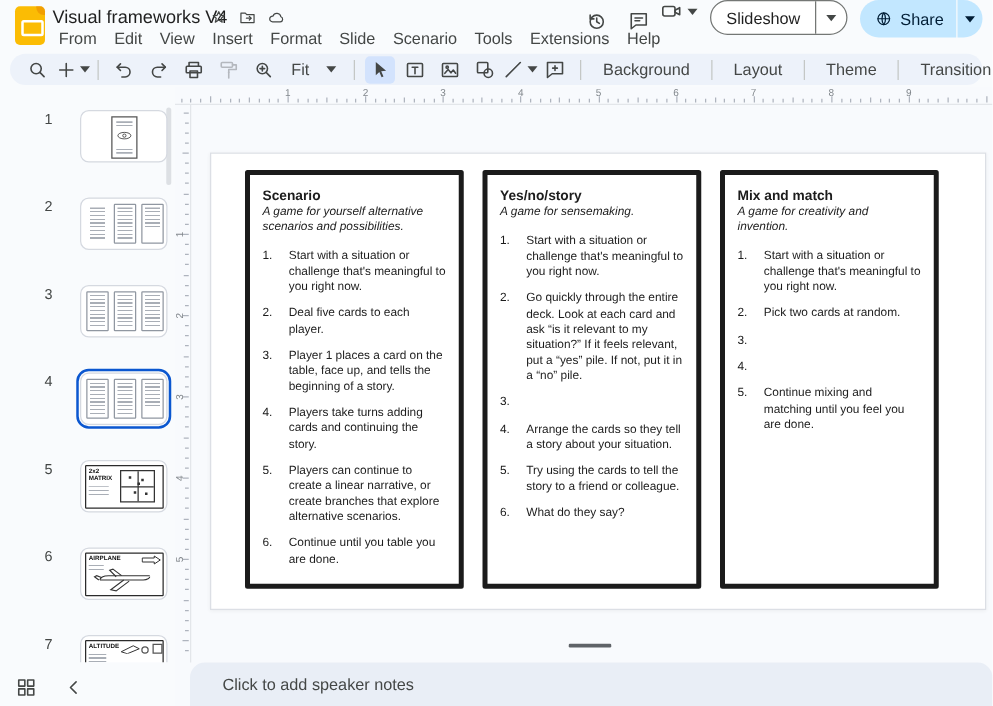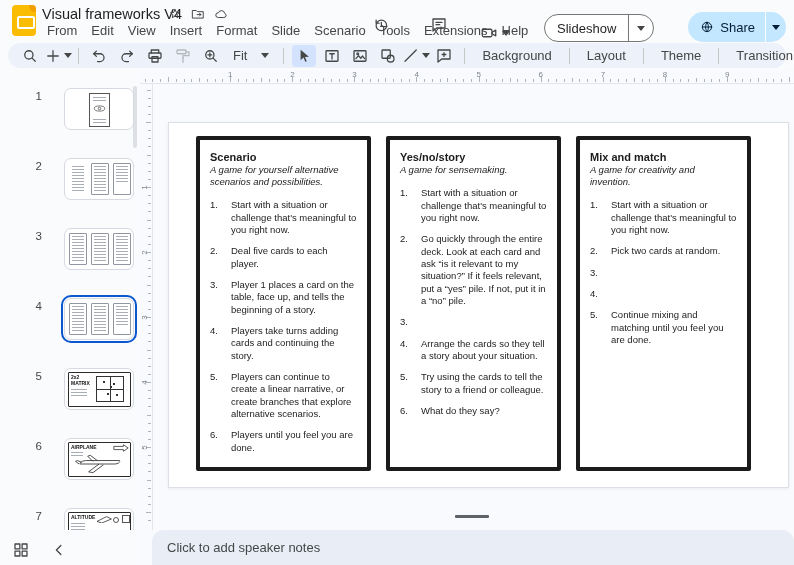--- a/index.html
+++ b/index.html
@@ -12,21 +12,21 @@
 
   
   .topbar { position:absolute; left:0; top:0; width:794px; height:42px; background:#f9fbfd; }
   .logo { position:absolute; left:12px; top:5px; width:24px; height:31px; background:#fbbc04; border-radius:4px; }
   .logo::before { content:""; position:absolute; left:5px; top:11px; width:14px; height:9px; border:2.5px solid #fff; border-radius:2px; }
   .logo::after { content:""; position:absolute; right:0; top:0; width:7px; height:7px; background:#ea8600; border-radius:0 4px 0 6px; opacity:.55; }
   .doc-title { position:absolute; left:42px; top:6px; font-size:14.5px; color:#1f1f1f; white-space:nowrap; }
   .title-icons { position:absolute; left:168px; top:7px; display:flex; gap:9px; align-items:center; }
   .menubar { position:absolute; left:40px; top:22px; display:flex; }
   .menubar span { font-size:13px; color:#444746; padding:1px 7px; border-radius:4px; cursor:default; }
-  .top-actions { position:absolute; right:0; top:0; height:42px; display:flex; align-items:flex-end;gap:24px; }
+  .top-actions { position:absolute; right:0; top:0; height:42px; display:flex; align-items:flex-start; }
   .tb-iconbtn { width:34px; height:34px; display:flex; align-items:center; justify-content:center; }
   .cam-group { display:flex; align-items:center; margin-right:10px; }
   .btn-slideshow { display:flex; align-items:center; height:28px; border:1px solid #747775; border-radius:15px; background:#fff; margin-right:10px; overflow:hidden; }
   .btn-slideshow .label { padding:0 12px; font-size:13px; color:#1f1f1f; }
   .btn-slideshow .split { width:1px; height:28px; background:#747775; }
   .btn-slideshow .dd { width:24px; display:flex; justify-content:center; }
   .share-group { display:flex; margin-right:8px; }
   .btn-share { display:flex; align-items:center; gap:6px; height:30px; background:#c2e7ff; border-radius:15px 0 0 15px; padding:0 10px 0 12px; font-size:13px; color:#001d35; }
   .btn-share-dd { width:20px; height:30px; background:#c2e7ff; border-radius:0 15px 15px 0; display:flex; align-items:center; justify-content:center; margin-left:1px; }
 
@@ -71,21 +71,21 @@
   .slide { position:absolute; left:28px; top:52px; width:621px; height:366px; background:#fff; border:1px solid #dcdfe5; box-shadow:0 1px 3px rgba(60,64,67,.08); }
   .card { position:absolute; top:13px; width:175px; height:335px; background:#fff; border:4px solid #1b1b1b; border-radius:2px; padding:9px 10px 8px 10px; color:#1c1c1c; }
   .card.c1 { left:27px; } .card.c2 { left:217px; } .card.c3 { left:407px; }
   .card-title { font-size:11px; font-weight:bold; margin:2px 0 1px; }
   .card-sub { font-size:9.5px; font-style:italic; line-height:1.28; margin-bottom:11px; }
   .card-item { display:flex; margin-bottom:9px; font-size:9.5px; line-height:1.3; }
   .card-num { width:21px; flex:none; }
   .card-text { flex:1; }
 
   .notes-handle { position:absolute; left:315px; top:445px; width:34px; height:2.5px; background:#5f6368; border-radius:1px; }
-  .notes-bar { position:absolute; left:12px; top:460px; width:642px; height:35px; background:#e9eef6; border-radius:12px 12px 0 0; display:flex; align-items:center; padding-left:15px; }
+  .notes-bar { position:absolute; left:12px; top:460px; width:642px; height:35px; background:#e9eef6; border-radius:12px 12px 0 0; display:flex; align-items:center; padding-left:26px; }
   .notes-bar span { font-size:13px; color:#444746; }
 
   .fsb-icons { position:absolute; left:12px; top:11px; display:flex; gap:20px; align-items:center; }
 </style>
 </head>
 <body>
 
 <div class="topbar">
   <div class="logo"></div>
   <div class="doc-title">Visual frameworks V4</div>
@@ -557,21 +557,21 @@
           <div class="card-item">
             <span class="card-num">4.</span>
             <span class="card-text">Players take turns adding cards and continuing the story.</span>
           </div>
           <div class="card-item">
             <span class="card-num">5.</span>
             <span class="card-text">Players can continue to create a linear narrative, or create branches that explore alternative scenarios.</span>
           </div>
           <div class="card-item">
             <span class="card-num">6.</span>
-            <span class="card-text">Players until you feel you are done.</span>
+            <span class="card-text">Continue until you table you are done.</span>
           </div>
         </div>
     </div>
     <div class="card c2">
       <div class="card-title">Yes/no/story</div>
       <div class="card-sub">A game for sensemaking.</div>
       <div>
           <div class="card-item">
             <span class="card-num">1.</span>
             <span class="card-text">Start with a situation or challenge that's meaningful to you right now.</span>

